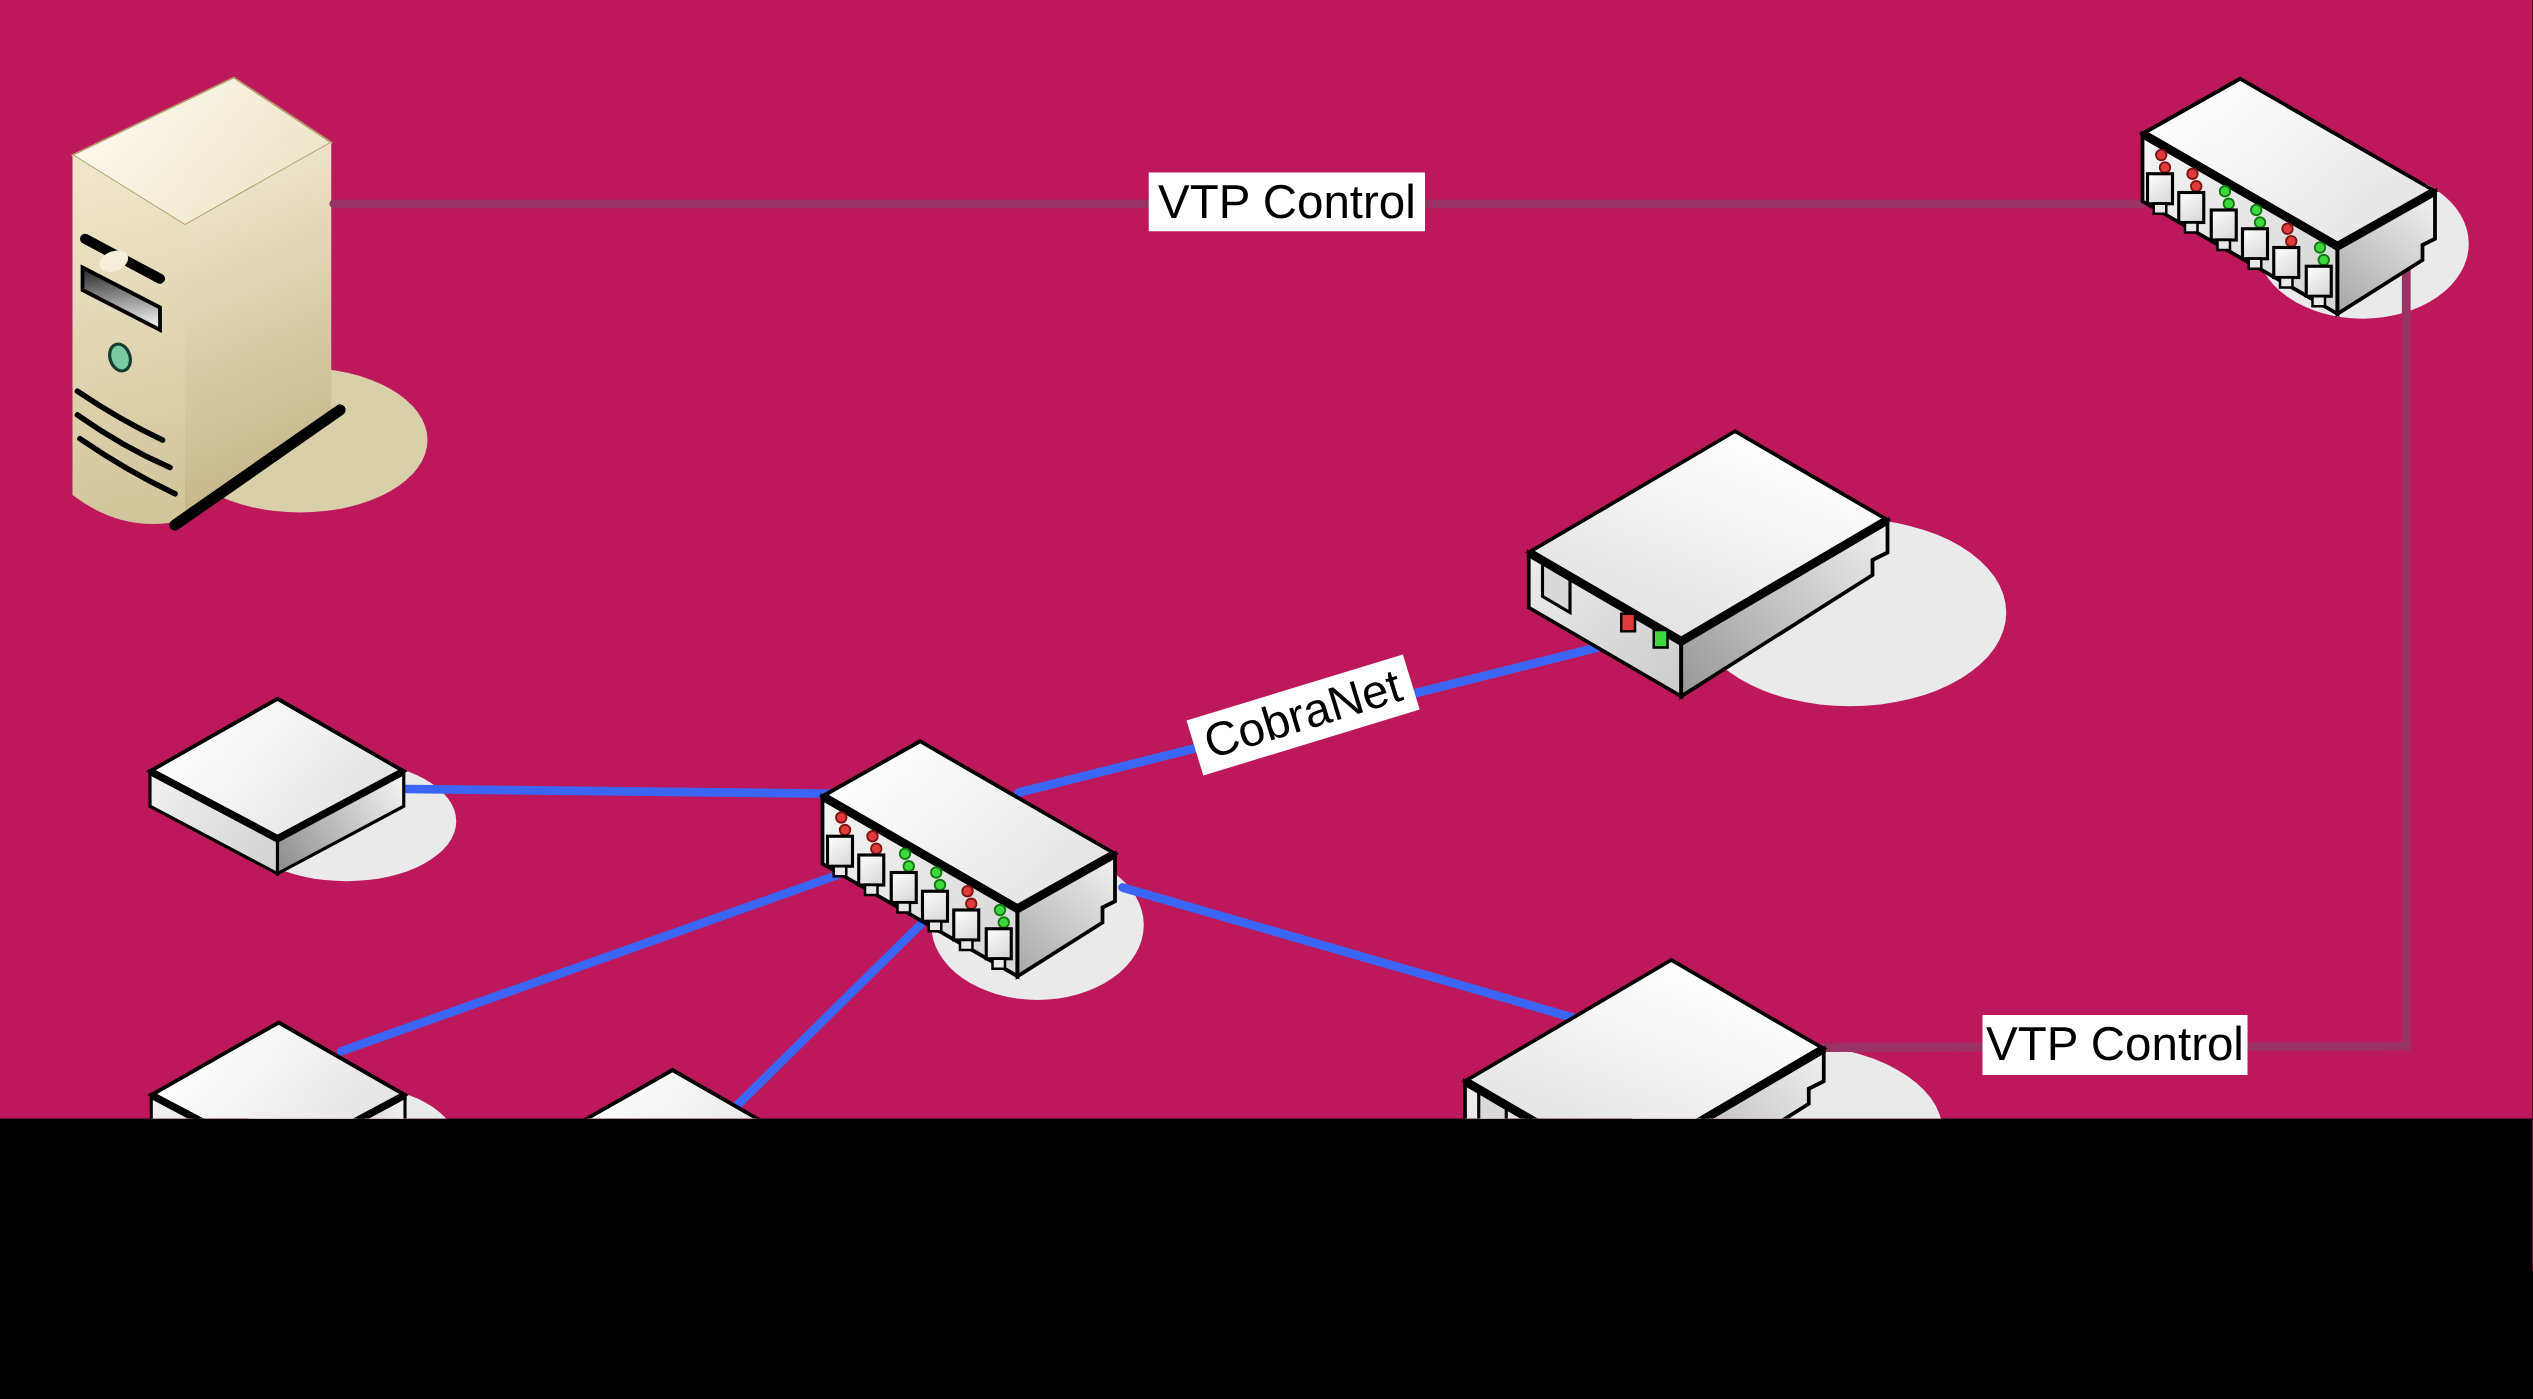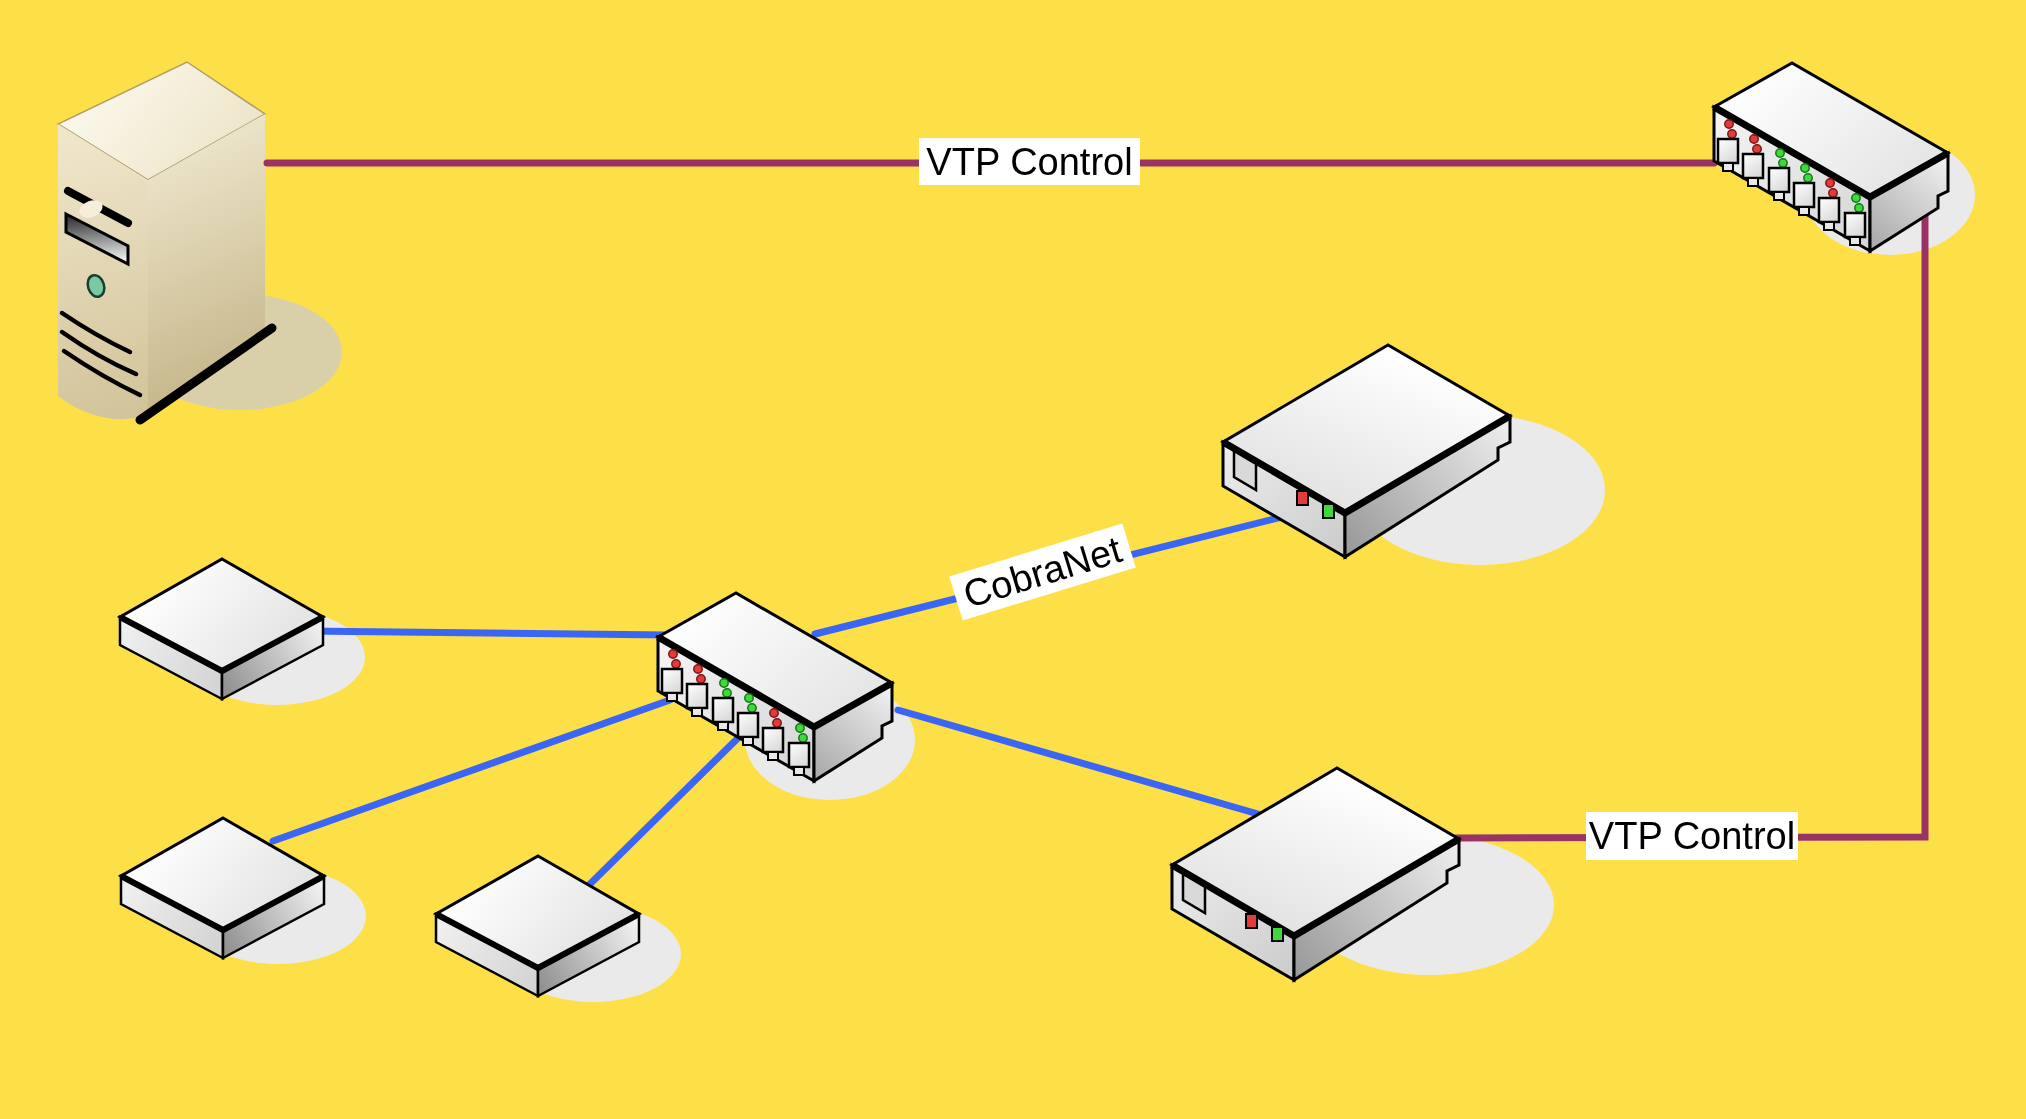--- a/index.html
+++ b/index.html
@@ -1,17 +1,17 @@
 <!DOCTYPE html>
 <html><head>
 <meta charset="utf-8">
 <style>
   html,body{margin:0;padding:0;background:#000;}
   .stage{
-    position:relative;width:2026px;height:1119px;background:#fde047;
+    position:relative;width:2026px;height:895px;background:#be185d;
     overflow:hidden;font-family:"Liberation Sans",sans-serif;
   }
   .stage svg{position:absolute;left:0;top:0;}
   .label{
     position:absolute;display:flex;align-items:center;justify-content:center;
     background:#ffffff;color:#000000;font-size:38px;line-height:1;white-space:nowrap;
   }
   .label.rot{transform:rotate(-17deg);}
 </style>
 </head>

